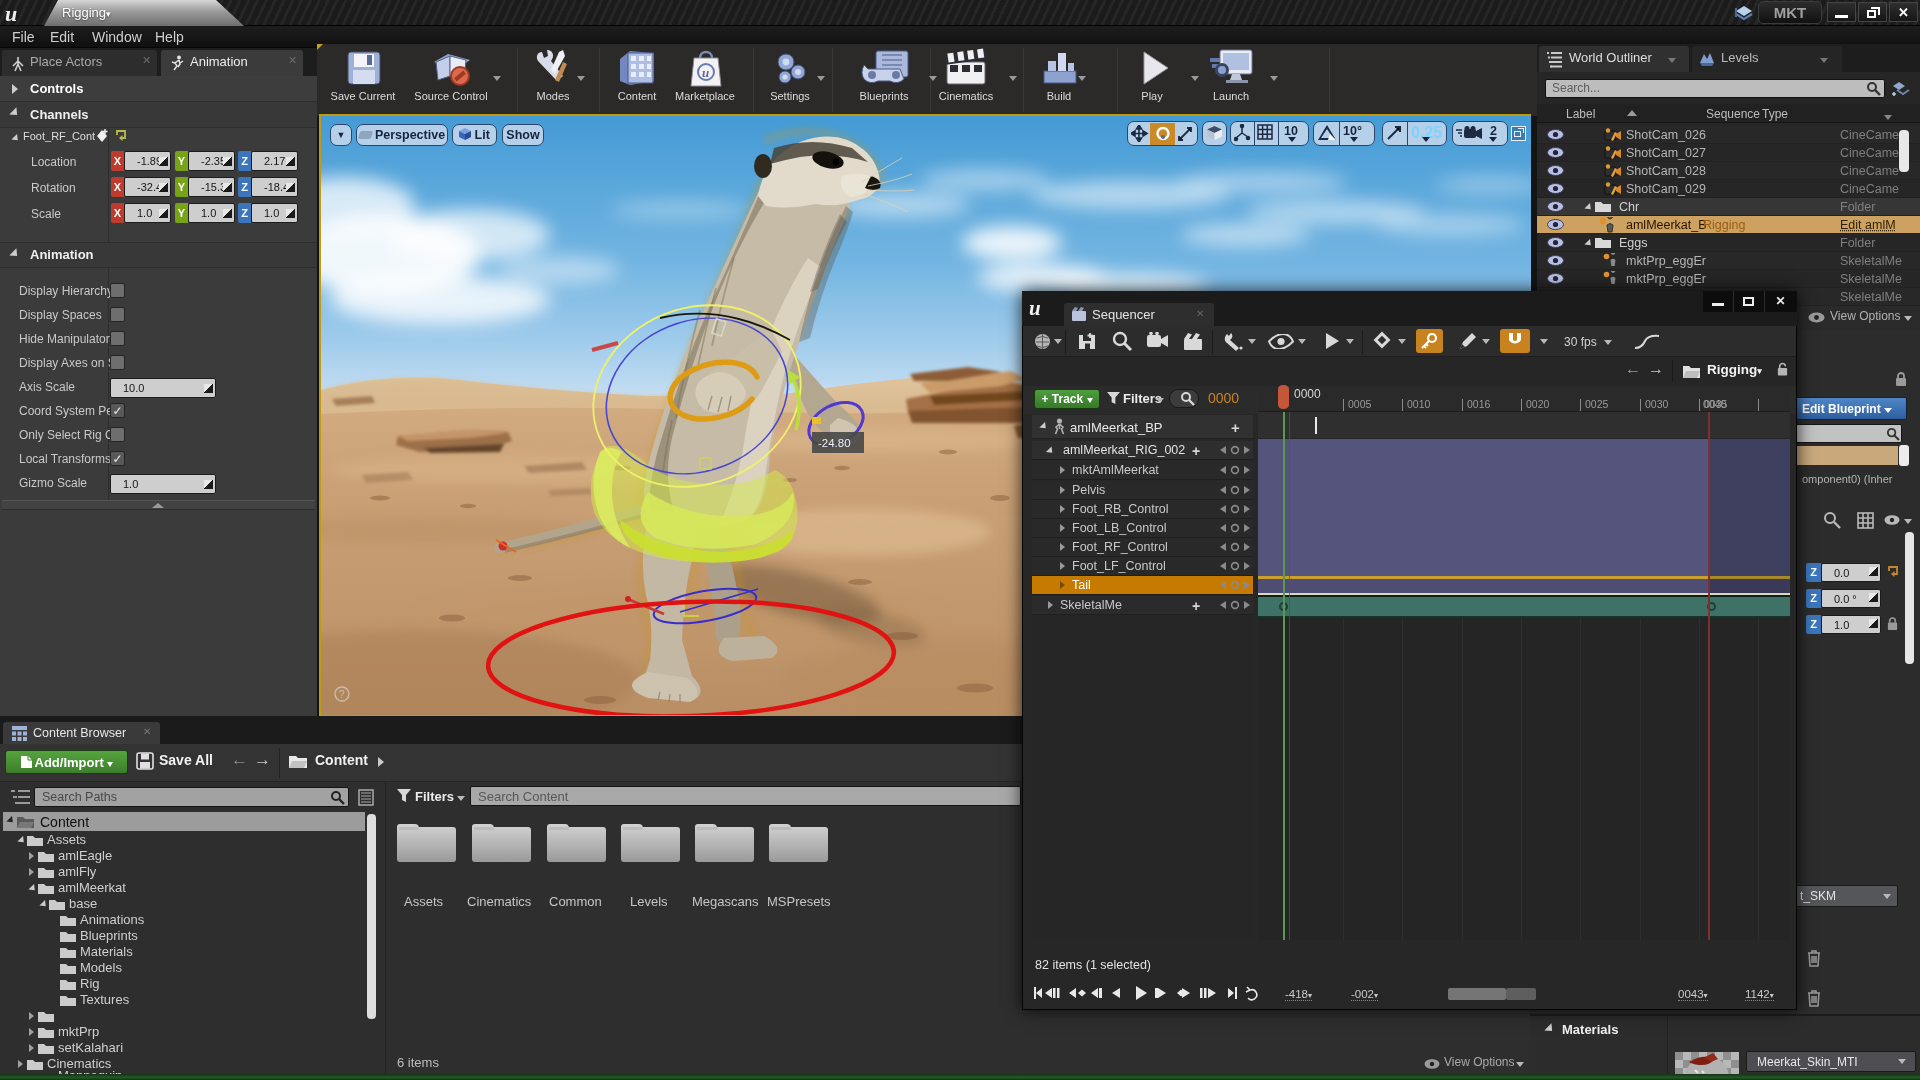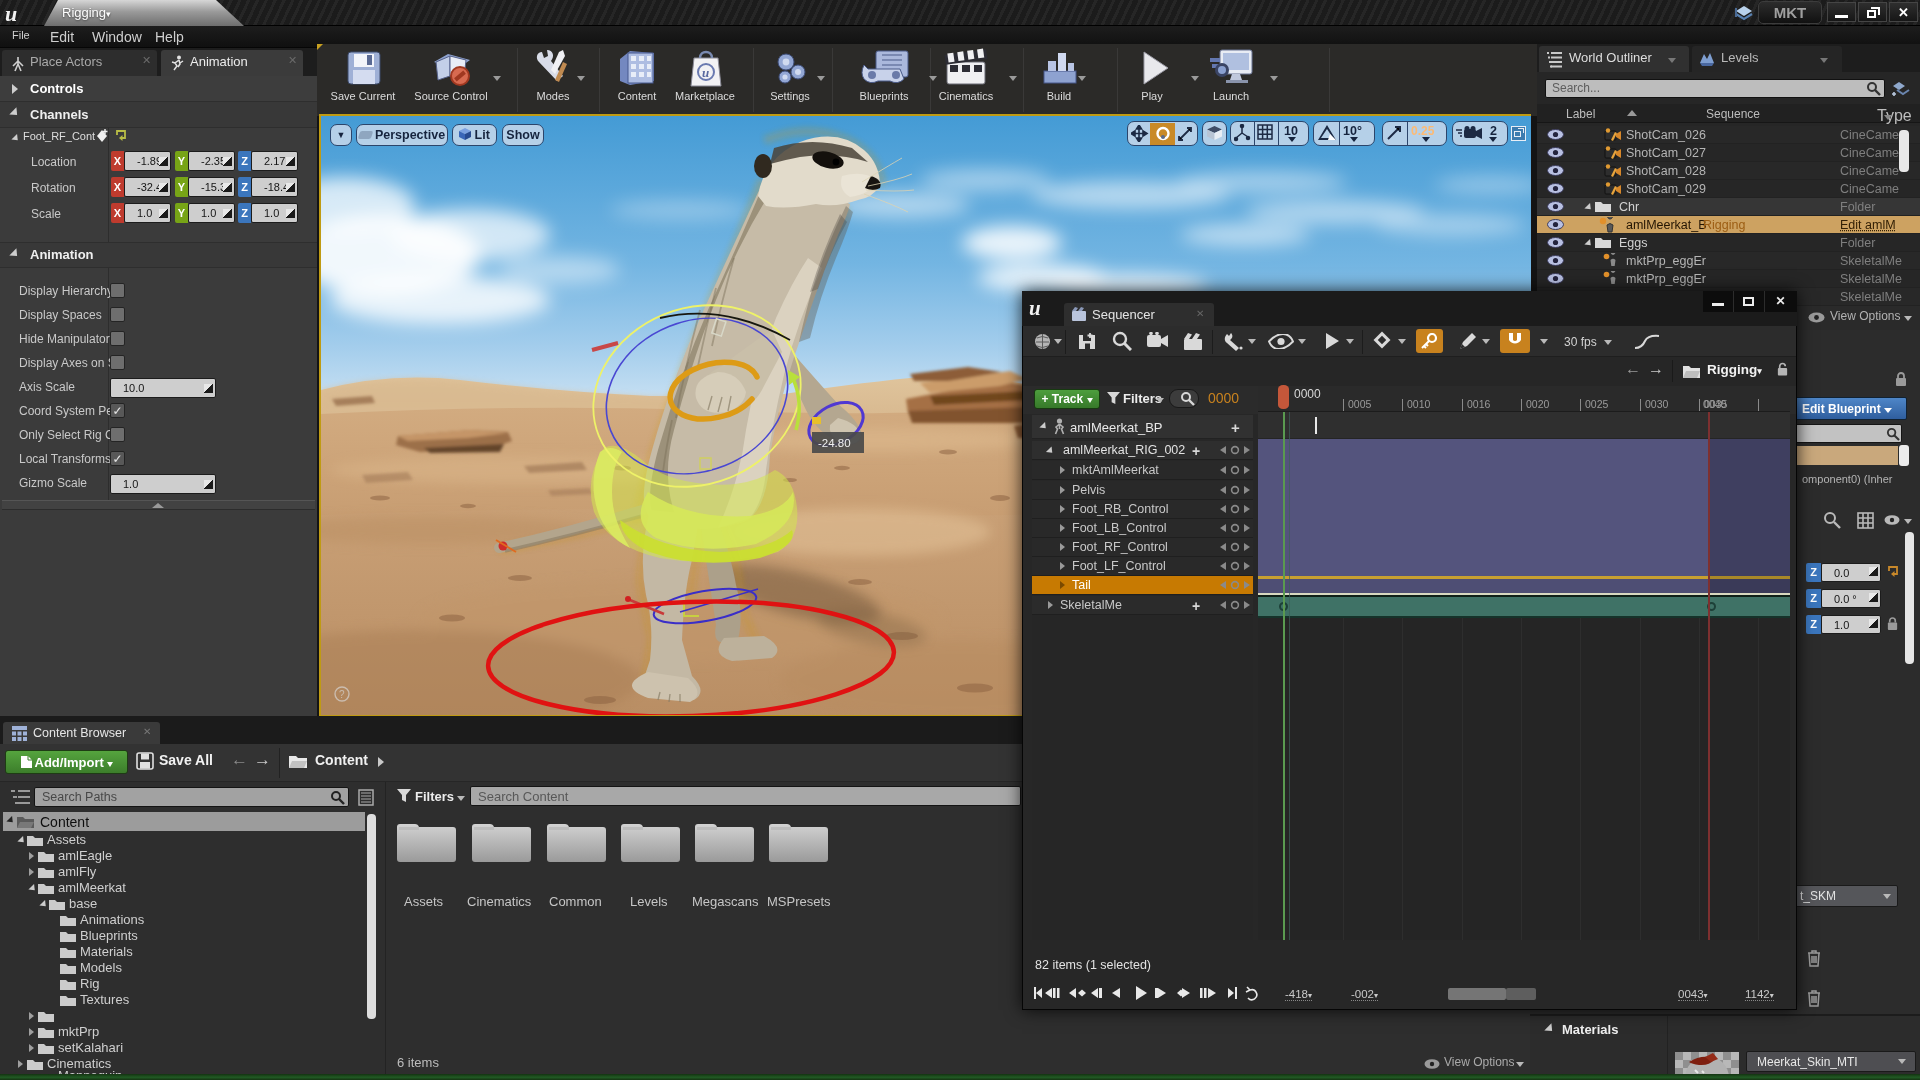--- a/index.html
+++ b/index.html
@@ -32,21 +32,21 @@
 <div class="a" style="left:1827px;top:2px;width:29px;height:20px;background:linear-gradient(#2e2e2e,#161616);border:1px solid #454545">
     <div class="a" style="left:7px;top:12px;width:13px;height:3px;background:#fff"></div>
   </div>
 <div class="a" style="left:1858px;top:2px;width:29px;height:20px;background:linear-gradient(#2e2e2e,#161616);border:1px solid #454545">
     <div class="a" style="left:8px;top:7px;width:9px;height:8px;border:2px solid #fff"></div>
     <div class="a" style="left:12px;top:4px;width:9px;height:8px;border:2px solid #fff;border-left:none;border-bottom:none"></div>
   </div>
 <div class="a" style="left:1889px;top:2px;width:29px;height:20px;background:linear-gradient(#2e2e2e,#161616);border:1px solid #454545;color:#fff;font-size:13px;font-weight:bold;text-align:center;line-height:19px">✕</div>
 
 <div class="a" style="left:0;top:26px;width:1920px;height:22px;background:linear-gradient(#1d1d1d,#101010);border-bottom:1px solid #060606"></div>
-<div class="a tx" style="left:12px;top:29px;font-size:11px;color:#cfcfcf">File</div>
+<div class="a tx" style="left:12px;top:29px;font-size:14px;color:#cfcfcf">File</div>
 <div class="a tx" style="left:50px;top:29px;font-size:14px;color:#cfcfcf">Edit</div>
 <div class="a tx" style="left:92px;top:29px;font-size:14px;color:#cfcfcf">Window</div>
 <div class="a tx" style="left:155px;top:29px;font-size:14px;color:#cfcfcf">Help</div>
 
 <div class="a" style="left:0;top:48px;width:317px;height:668px;background:#3b3b3b"></div>
 <div class="a" style="left:0;top:48px;width:317px;height:28px;background:#1d1d1d"></div>
 <div class="a" style="left:2px;top:50px;width:155px;height:26px;background:#2d2d2d;border-radius:3px 3px 0 0"></div>
 <svg class="a" style="left:10px;top:56px" width="16" height="16" viewBox="0 0 16 16">
     <path d="M8 1 L8 8 M8 5 L3 10 M8 5 L13 10 M8 8 L5 15 M8 8 L11 15" stroke="#cfcfcf" stroke-width="1.6" fill="none"></path>
   </svg>
@@ -535,21 +535,21 @@
 <div class="a tx" style="left:1343px;top:124px;font-size:12.5px;font-weight:bold;color:#16243e">10°</div>
 <div class="caretd" style="left:1350px;top:137px;border-top-color:#16243e"></div>
 <div class="a" style="left:1339px;top:121px;width:1px;height:25px;background:#2c456b"></div>
 <div class="vbtn" style="left:1382px;top:121px;width:65px;height:25px"></div>
 <svg class="a" style="left:1386px;top:125px" width="17" height="16" viewBox="0 0 17 16">
     <g stroke="#1c2a44" stroke-width="2">
       <path d="M2 14 L14 2"></path>
       <path d="M9 2 L14 2 L14 7"></path>
     </g>
   </svg>
-<div class="a tx" style="left:1411px;top:124px;font-size:12px;font-weight:bold;color:#fdba74">0.25</div>
+<div class="a tx" style="left:1411px;top:124px;font-size:16px;font-weight:bold;color:#7dd3fc">0.25</div>
 <div class="caretd" style="left:1422px;top:137px;border-top-color:#16243e"></div>
 <div class="a" style="left:1407px;top:121px;width:1px;height:25px;background:#2c456b"></div>
 <div class="vbtn" style="left:1452px;top:121px;width:56px;height:25px"></div>
 <svg class="a" style="left:1456px;top:126px" width="26" height="15" viewBox="0 0 26 15">
     <g fill="#1c2a44">
       <rect x="8" y="3" width="12" height="9" rx="2"></rect>
       <path d="M20 5 L26 2 L26 13 L20 10 Z"></path>
       <circle cx="11" cy="2.5" r="2.5"></circle>
       <circle cx="17" cy="2.5" r="2.5"></circle>
       <path d="M0 4 h6 M2 7 h4 M4 10 h2" stroke="#1c2a44" stroke-width="1.4"></path>
@@ -590,21 +590,21 @@
 <svg class="a" style="left:1891px;top:80px" width="20" height="18" viewBox="0 0 20 18">
     <path d="M2 6 L8 2 L14 6 L8 10 Z" fill="#8fa8cc"></path>
     <path d="M6 10 L12 14 L18 10" stroke="#6a85ae" stroke-width="2" fill="none"></path>
     <path d="M3 12 v4 M1 14 h4" stroke="#b8c8de" stroke-width="1.6"></path>
   </svg>
 
 <div class="a" style="left:1537px;top:104px;width:383px;height:19px;background:#212121;border-bottom:1px solid #161616"></div>
 <div class="a tx" style="left:1566px;top:107px;font-size:12px;color:#bdbdbd">Label</div>
 <div class="a" style="left:1627px;top:110px;width:0;height:0;border-left:5px solid transparent;border-right:5px solid transparent;border-bottom:6px solid #9a9a9a"></div>
 <div class="a tx" style="left:1706px;top:107px;font-size:12px;color:#bdbdbd">Sequence</div>
-<div class="a tx" style="left:1877px;top:107px;font-size:16px;color:#bdbdbd">Type</div>
+<div class="a tx" style="left:1762px;top:107px;font-size:12px;color:#bdbdbd">Type</div>
 <div class="a caretd" style="left:1884px;top:115px;border-top-color:#888"></div>
 <style>
 .orow{position:absolute;left:1537px;width:383px;height:18px;border-bottom:1px solid #222}
 .eye{position:absolute;left:10px;top:3px;width:17px;height:11px}
 .otext{position:absolute;left:89px;top:2px;font-size:12.5px;color:#b5b5b5;white-space:nowrap}
 .otype{position:absolute;left:303px;top:2px;font-size:12.5px;color:#7f7f7f;white-space:nowrap}
 .camico{position:absolute;left:67px;top:2px}
 </style>
 
 <div class="orow" style="top:126px;background:#282828">

